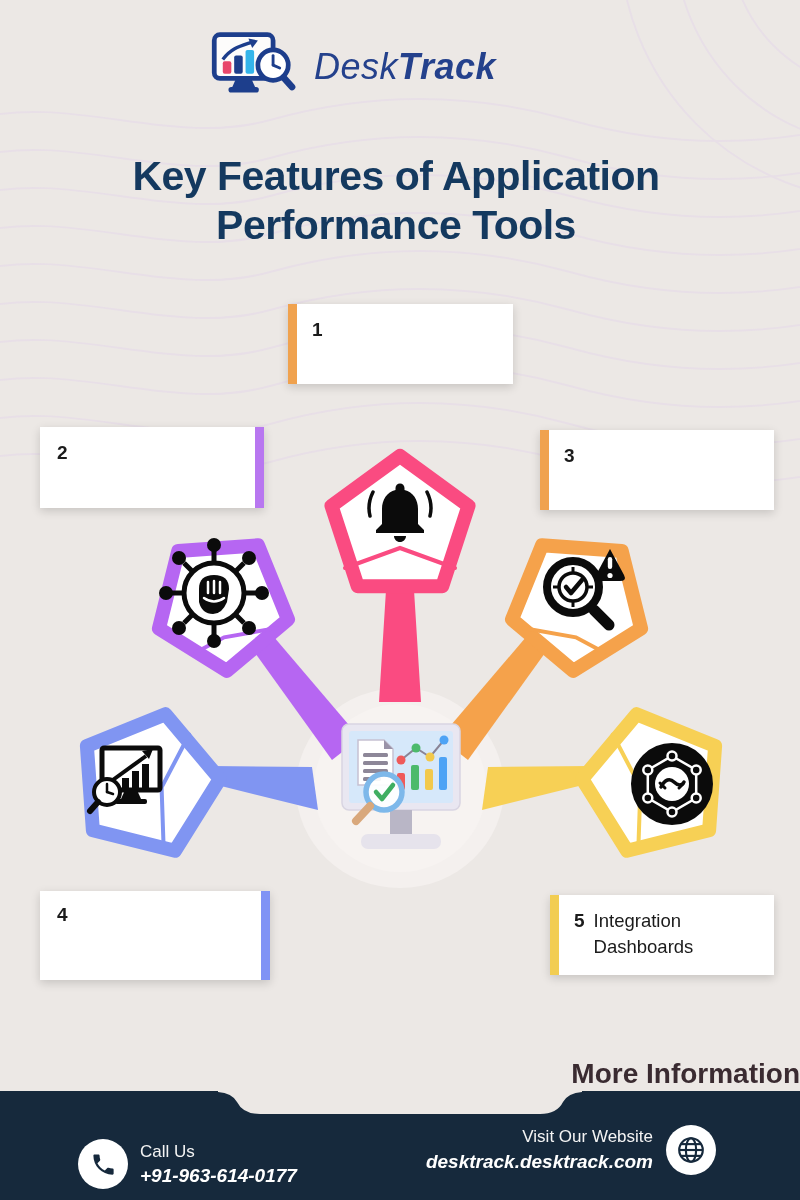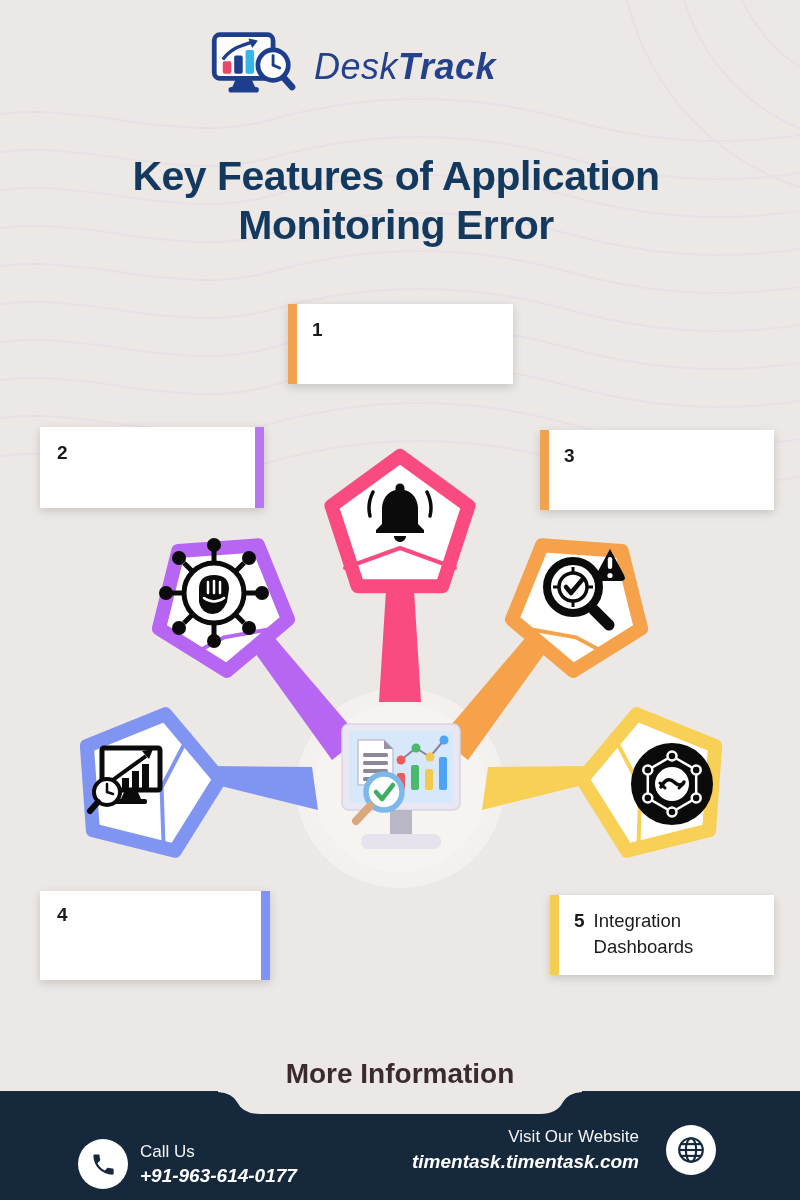--- a/index.html
+++ b/index.html
@@ -29,26 +29,26 @@
   .feature-box .label{flex:1;}
   .fb1{left:288px; top:304px; width:225px; height:80px; padding:13px 12px 11px 24px;}
   .fb2{left:40px;  top:427px; width:224px; height:81px; padding:13px 20px 11px 17px;}
   .fb3{left:540px; top:430px; width:234px; height:80px; padding:13px 12px 11px 24px;}
   .fb4{left:40px;  top:891px; width:230px; height:89px; padding:11px 20px 11px 17px;}
   .fb5{left:550px; top:895px; width:224px; height:80px; padding:13px 12px 11px 24px;}
 
   .diagram{position:absolute; left:0; top:440px; width:800px; height:580px;}
 
   
-  .more-info{position:absolute; top:1058px; left:0; width:800px; text-align:center;
+  .more-info{position:absolute; top:1058px; left:0; width:800px; text-align:right;
     font-size:28px; font-weight:800; color:#3A2B31;}
   .footer{position:absolute; left:0; top:1091px; width:800px; height:109px; background:#16293C;}
   .footer-tab{position:absolute; left:0; top:1091px; width:800px; height:26px; pointer-events:none;}
   .footer-left{position:absolute; left:78px; top:1139px; display:flex; gap:12px; align-items:flex-end;}
-  .footer-right{position:absolute; right:84px; top:1125px; display:flex; gap:27px; align-items:center;}
+  .footer-right{position:absolute; right:84px; top:1125px; display:flex; gap:13px; align-items:center;}
   .icon-circle{width:50px; height:50px; border-radius:50%; background:#ffffff; display:flex; align-items:center; justify-content:center; flex:0 0 auto;}
   .contact-text{color:#f4f4f4;}
   .contact-text .small{font-size:17px; font-weight:400; line-height:1.4;}
   .contact-text .big{font-size:19px; font-weight:700; line-height:1.35; color:#ffffff;font-style:italic;}
   .contact-text.right{text-align:right;}
 </style>
 </head>
 <body>
 
 <div class="page">
@@ -84,21 +84,21 @@
       <circle cx="66" cy="37" r="16" fill="#ffffff" stroke="#1D3E8C" stroke-width="5"></circle>
       <line x1="66" y1="37" x2="66" y2="27" stroke="#1D3E8C" stroke-width="3" stroke-linecap="round"></line>
       <line x1="66" y1="37" x2="73" y2="40" stroke="#1D3E8C" stroke-width="3" stroke-linecap="round"></line>
       <line x1="77" y1="50" x2="86" y2="60" stroke="#1D3E8C" stroke-width="7" stroke-linecap="round"></line>
     </svg>
     <div class="brand"><span class="b1">Desk</span><span class="b2">Track</span></div>
   </div>
 
   <div class="title">
     <div>Key Features of Application</div>
-    <div>Monitoring Error</div>
+    <div>Performance Tools</div>
   </div>
 
   <div class="feature-box fb1">
     <span class="accent left" style="background:#F0A24E"></span>
     <span class="num">1</span>
   </div>
   <div class="feature-box fb2">
     <span class="accent right" style="background:#B877F0"></span>
     <span class="num">2</span>
   </div>
@@ -289,21 +289,21 @@
     </div>
     <div class="contact-text">
       <div class="small">Call Us</div>
       <div class="big">+91-963-614-0177</div>
     </div>
   </div>
 
   <div class="footer-right">
     <div class="contact-text right">
       <div class="small">Visit Our Website</div>
-      <div class="big">timentask.timentask.com</div>
+      <div class="big">desktrack.desktrack.com</div>
     </div>
     <div class="icon-circle">
       <svg width="30" height="30" viewBox="-14 -14 28 28">
         <g fill="none" stroke="#16293C" stroke-width="2">
           <circle cx="0" cy="0" r="11"></circle>
           <ellipse cx="0" cy="0" rx="4.8" ry="11"></ellipse>
           <line x1="-11" y1="0" x2="11" y2="0"></line>
           <line x1="-9.5" y1="-5.5" x2="9.5" y2="-5.5"></line>
           <line x1="-9.5" y1="5.5" x2="9.5" y2="5.5"></line>
         </g>

